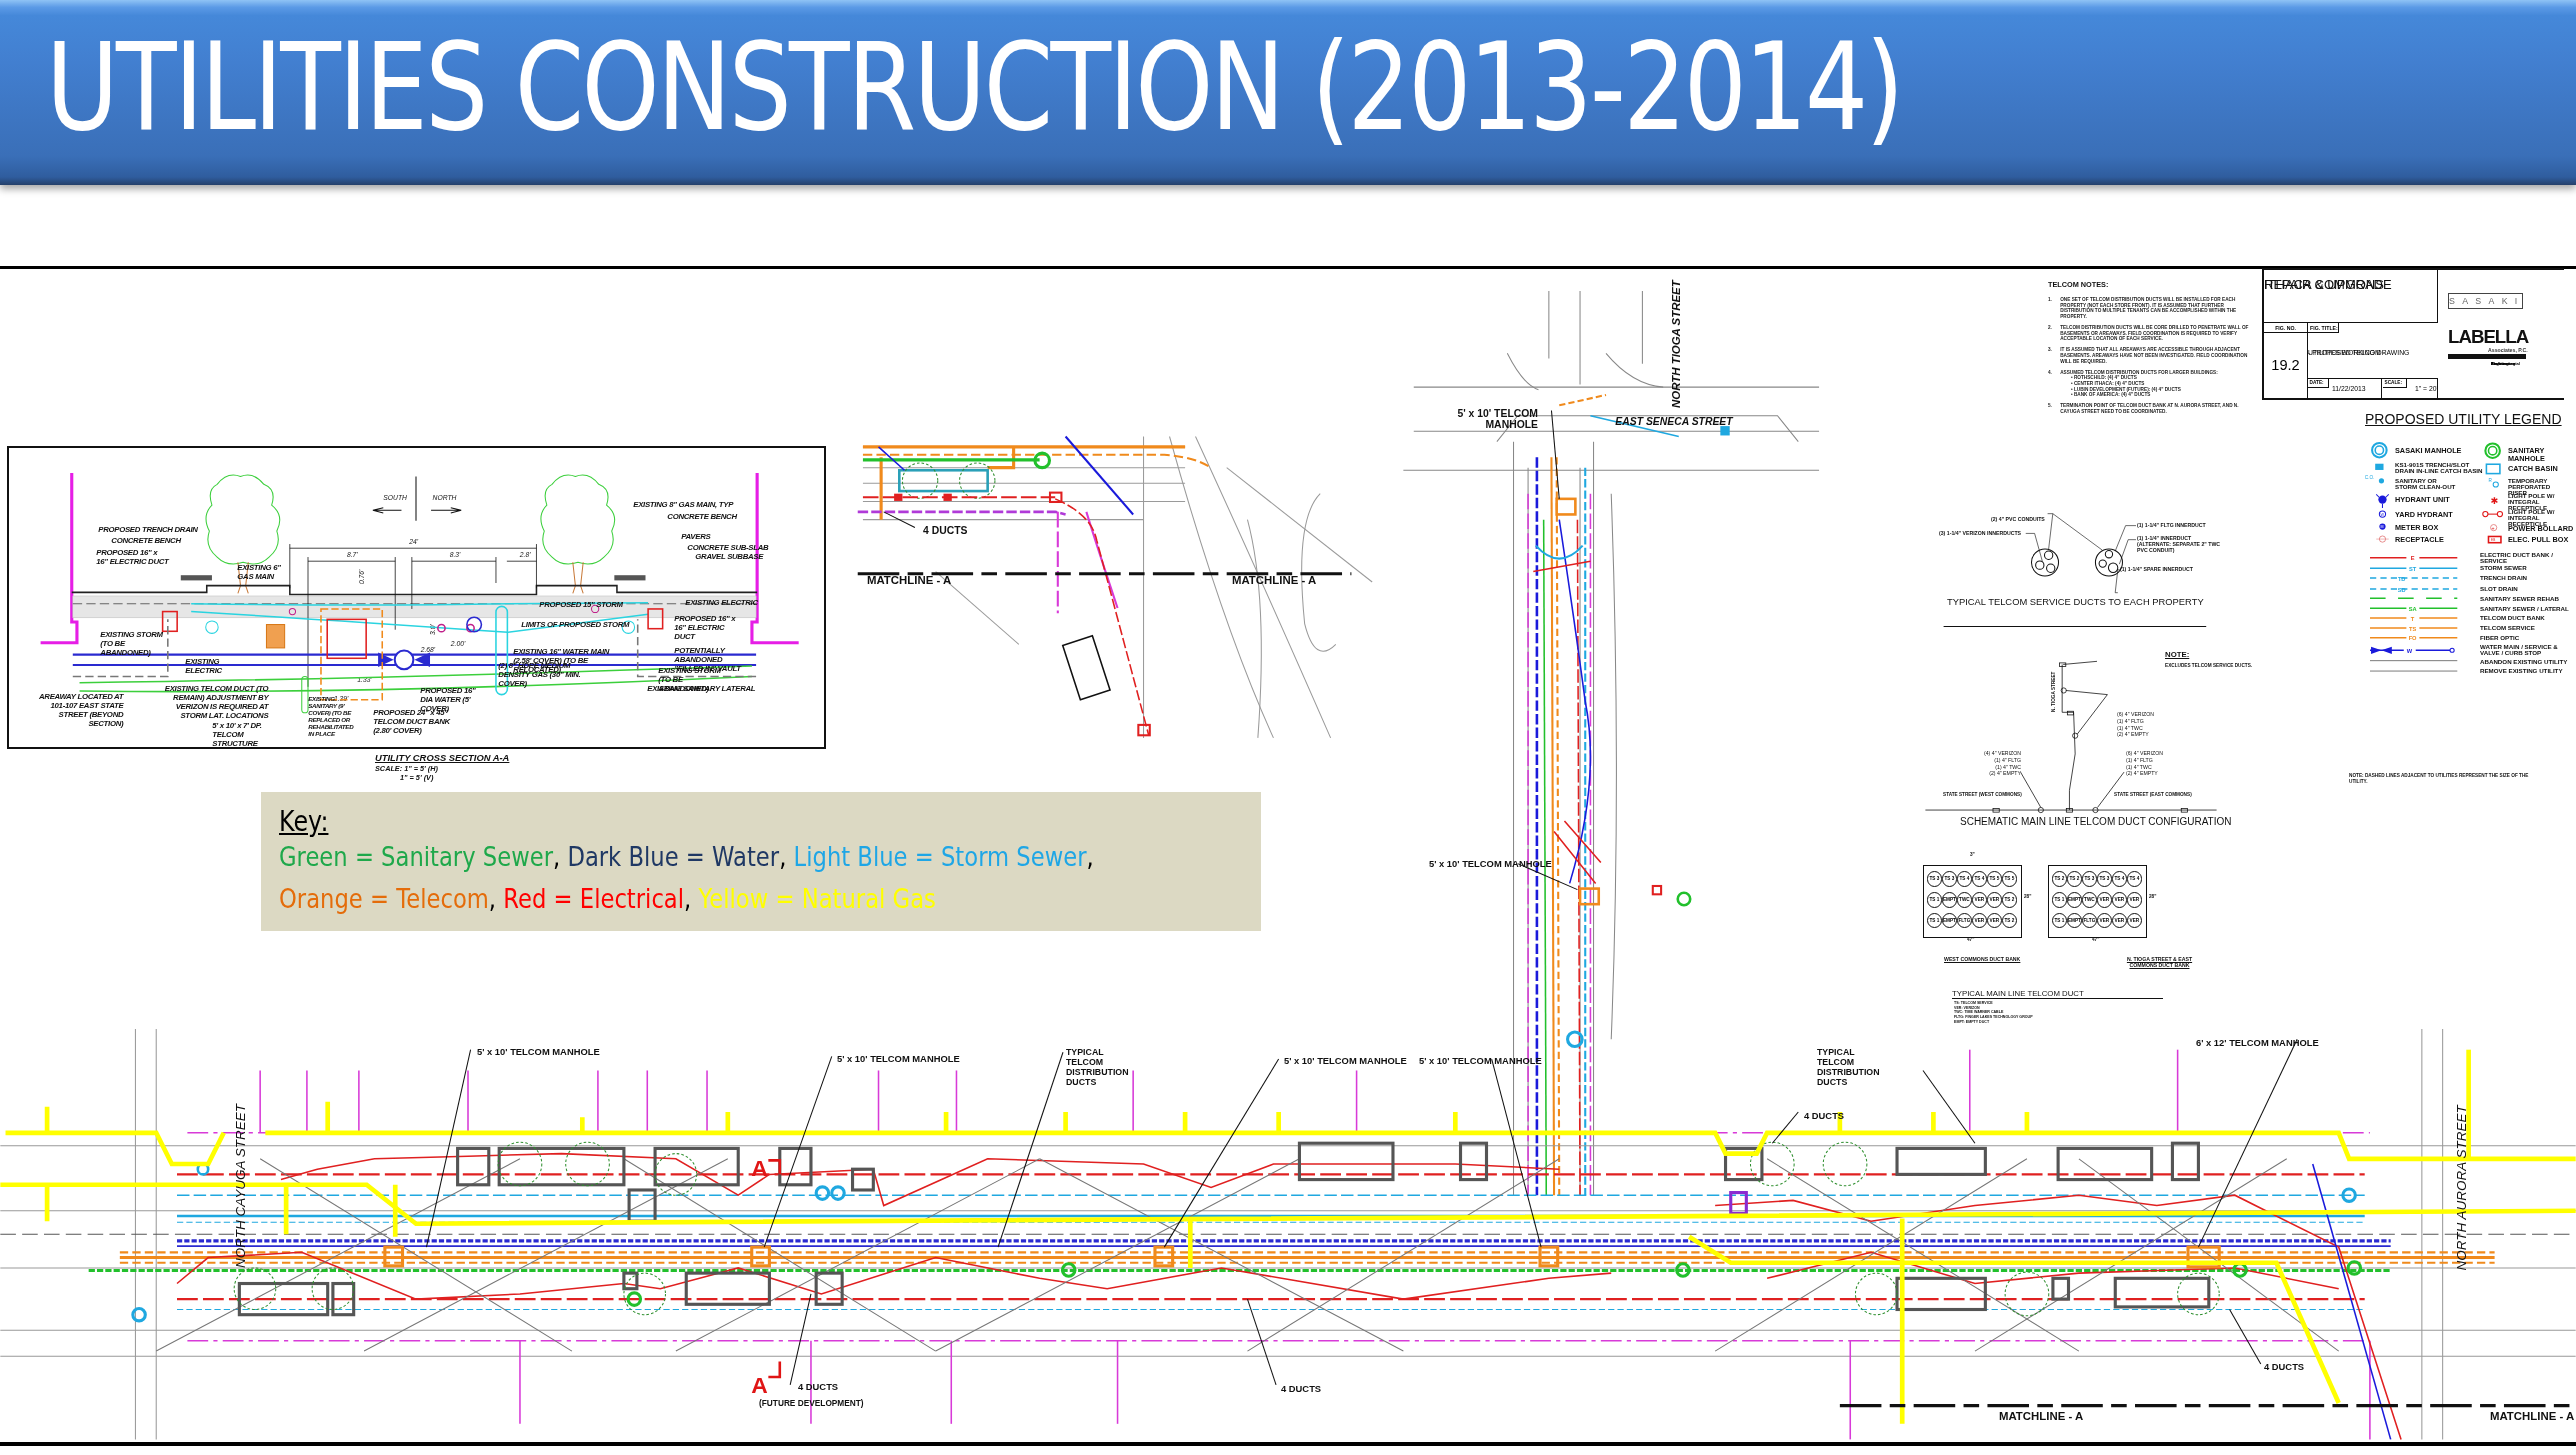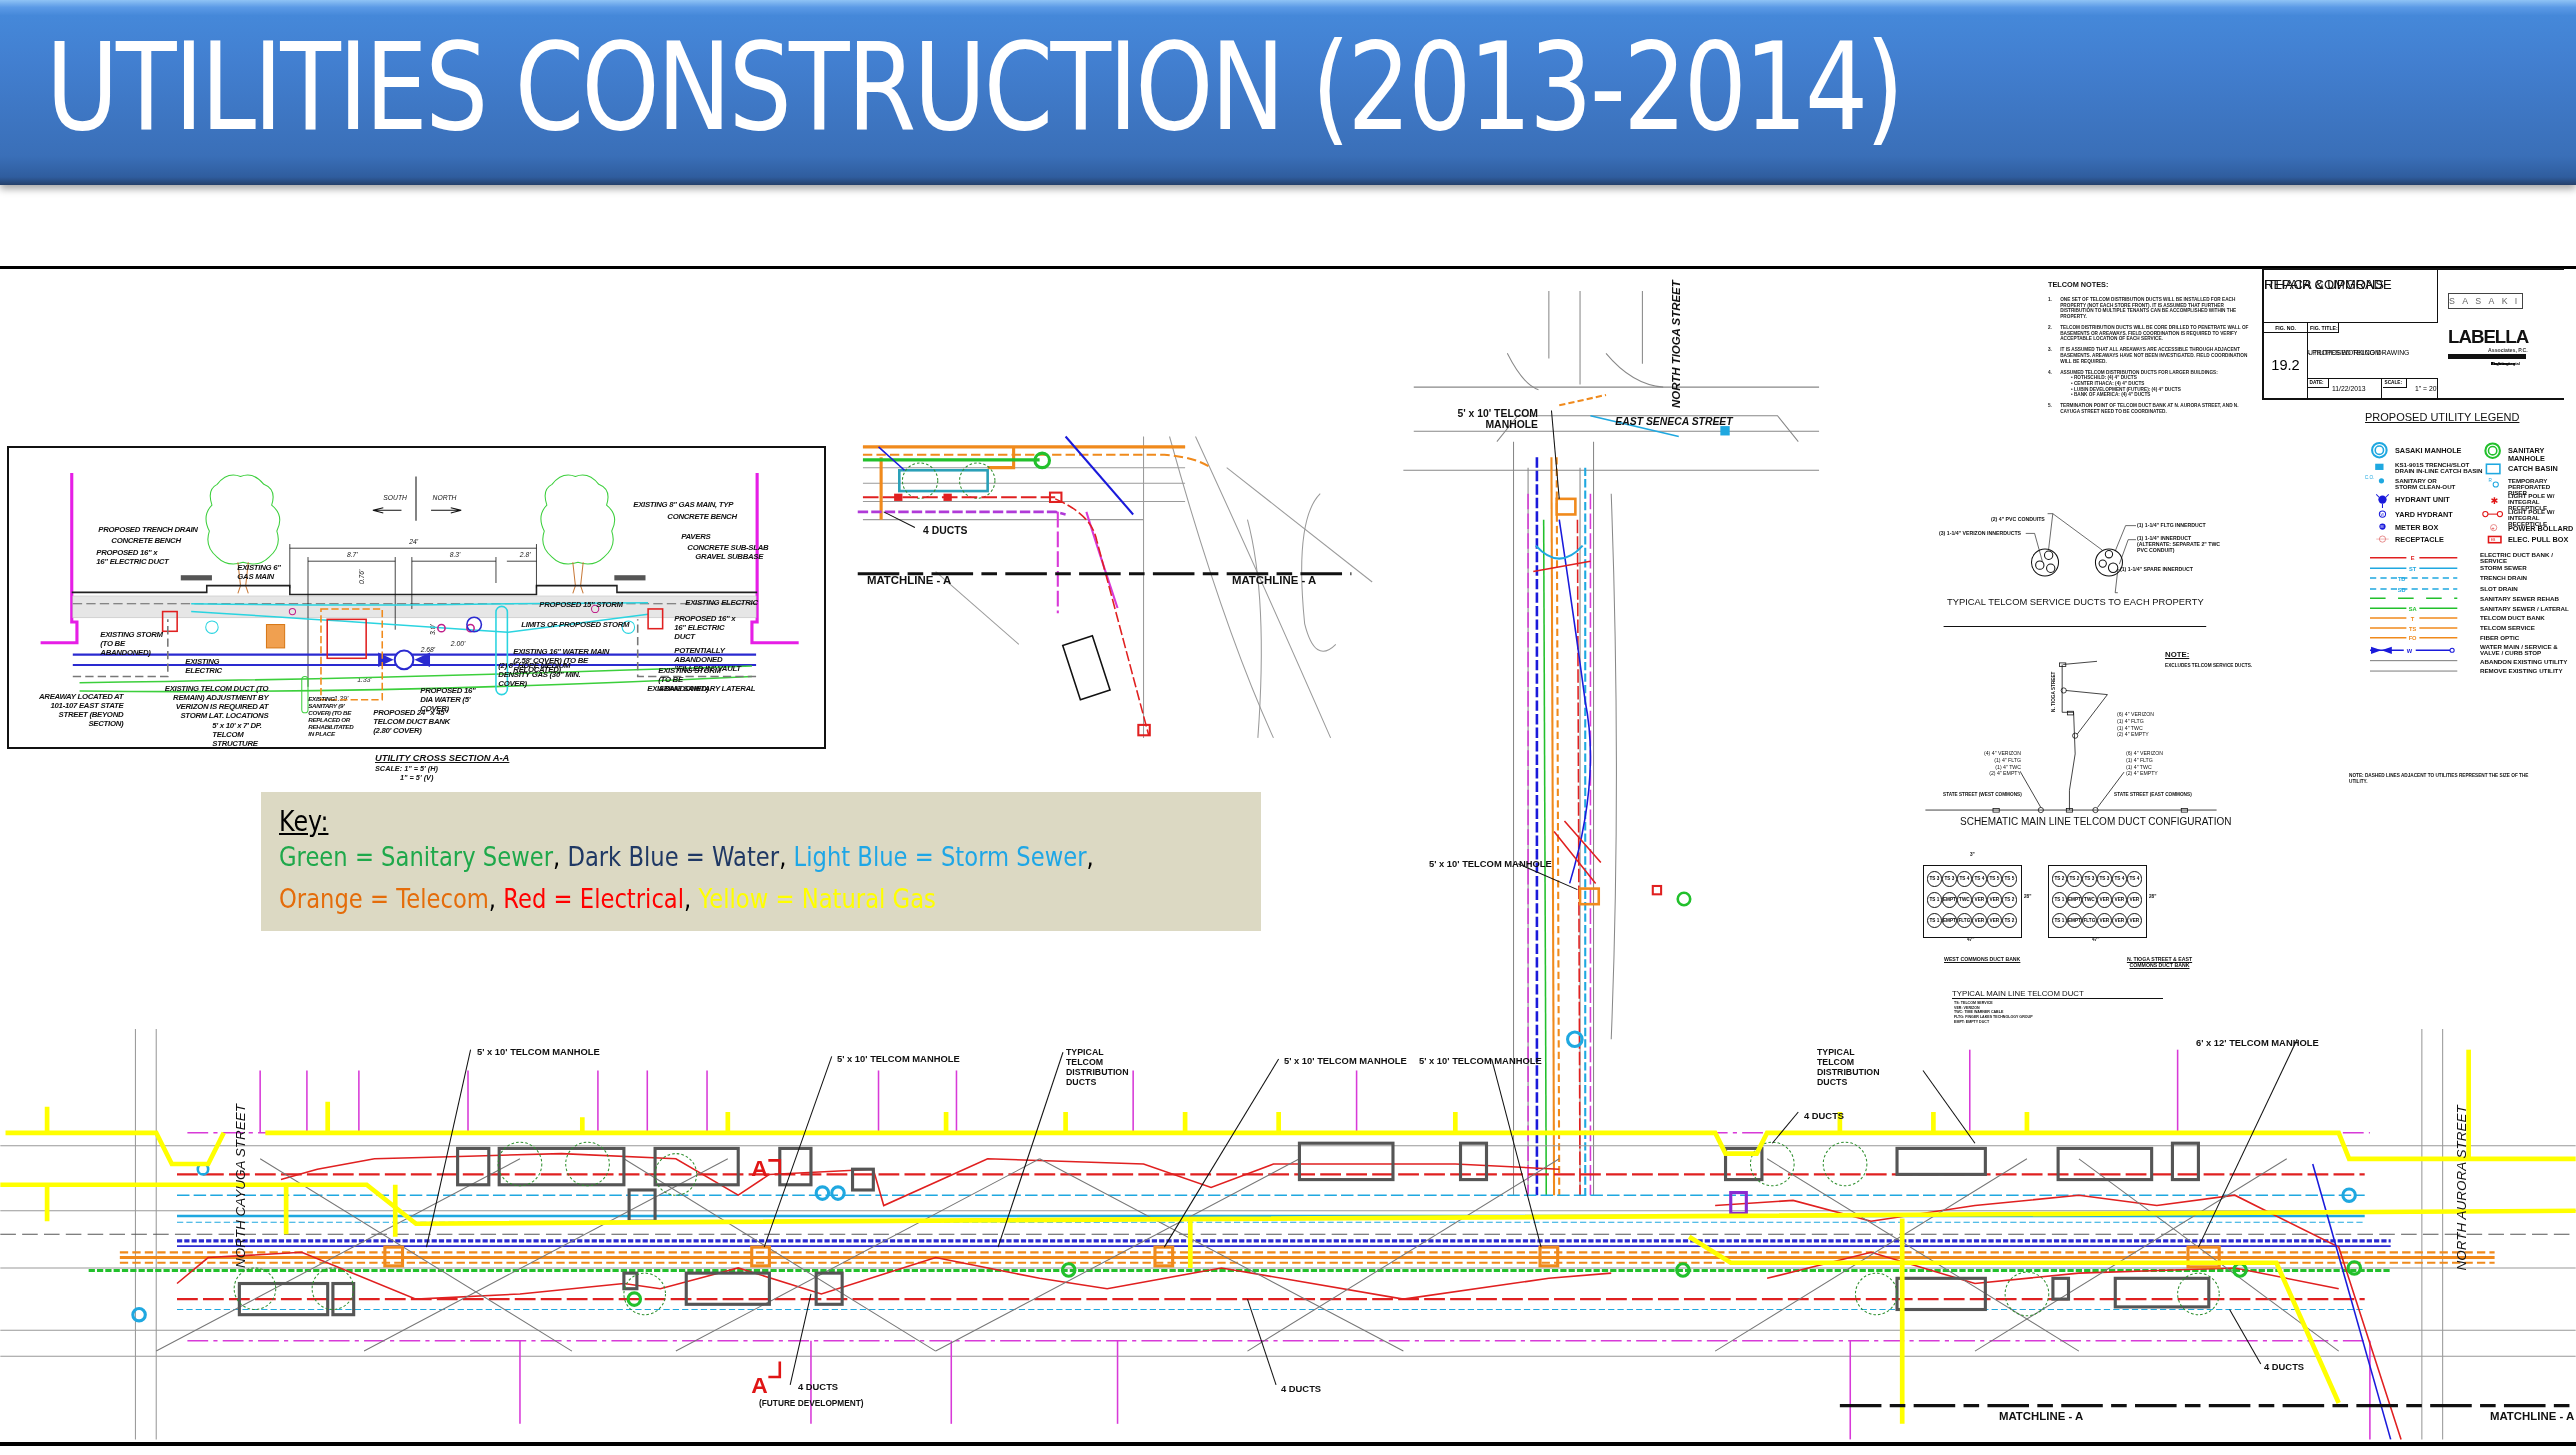--- a/index.html
+++ b/index.html
@@ -470,21 +470,21 @@
   <div style="left:224px;top:77px;font-size:5.2px;font-weight:bold;color:#333;">Associates, P.C.</div>
   <div style="left:184px;top:84px;width:78px;height:5.2px;background:#111;"></div>
   <div style="left:225px;top:91px;font-size:4.2px;line-height:5.2px;font-weight:bold;border-left:0.5px solid #111;padding-left:1px;">
     <div>Engineering</div>
     <div>Architecture</div>
     <div>Environmental</div>
     <div>Planning</div>
   </div>
 </div>
 
-<div class="abs cad ul" style="left:2365px;top:411px;font-size:11px;font-weight:normal;">PROPOSED UTILITY LEGEND</div>
+<div class="abs cad ul" style="left:2365px;top:411px;font-size:14px;font-weight:normal;">PROPOSED UTILITY LEGEND</div>
 <div class="legend">
 
   <svg class="abs" style="left:0;top:0" width="227" height="291" viewBox="0 0 436 560">
     <g>
         <circle cx="58" cy="87" r="14" fill="none" stroke="#1fa8e0" stroke-width="4"></circle>
         <circle cx="58" cy="87" r="8" fill="none" stroke="#1fa8e0" stroke-width="3"></circle>
       </g>
     <g>
         <circle cx="276" cy="88" r="14" fill="none" stroke="#22c02c" stroke-width="4"></circle>
         <circle cx="276" cy="88" r="8" fill="none" stroke="#22c02c" stroke-width="3"></circle>

